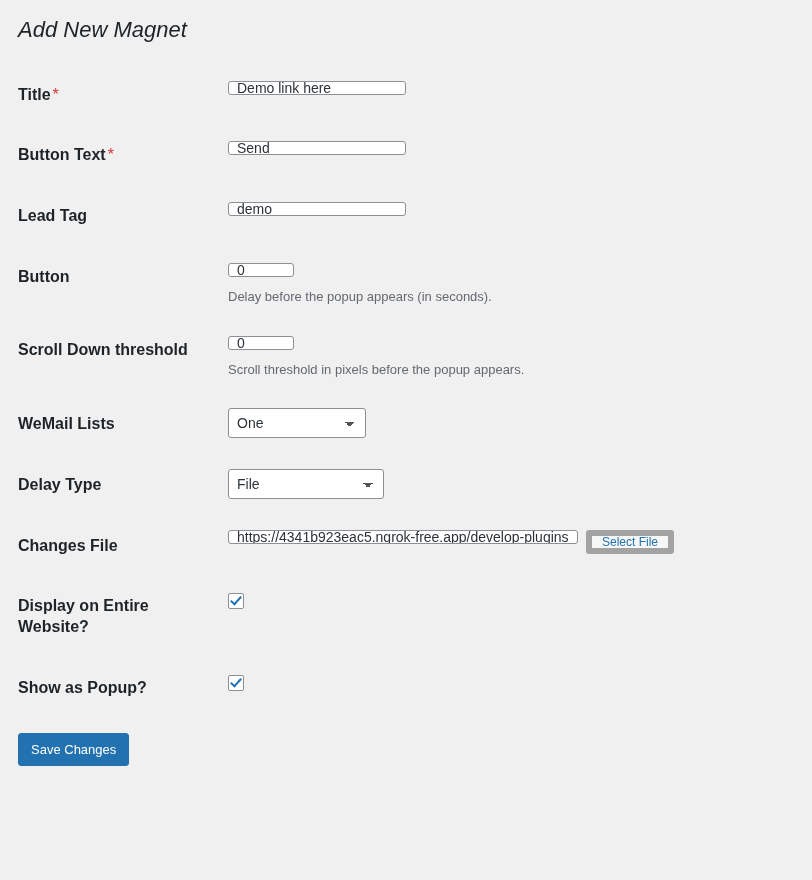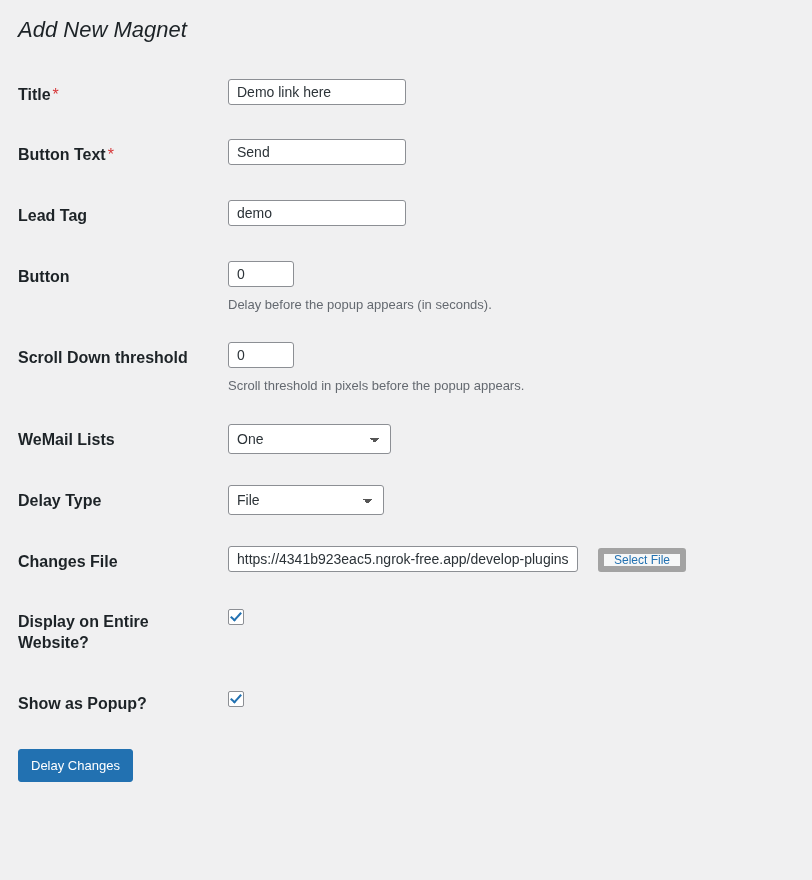--- a/index.html
+++ b/index.html
@@ -53,21 +53,21 @@
   }
   input.text {
     box-sizing: border-box;
     border: 1px solid #8c8f94;
     border-radius: 3px;
     background: #fff;
     color: #2c3338;
     font-family: "Liberation Sans", sans-serif;
     font-size: 14px;
     padding: 5px 8px;
-    height: 26px;
+    height: 14px;
     line-height: 18px;
     box-shadow: 0 0 0 transparent;
   }
   input.w-regular { width: 178px; }
   input.w-small { width: 66px; }
   input.w-file { width: 350px; }
   .desc {
     font-size: 13px;
     color: #646970;
     margin-top: 8px;
@@ -98,26 +98,26 @@
     appearance: none;
     background-image:
       linear-gradient(45deg, transparent 50%, #555 50%),
       linear-gradient(135deg, #555 50%, transparent 50%);
     background-position:
       calc(100% - 15px) 13px,
       calc(100% - 10px) 13px;
     background-size: 5px 5px, 5px 5px;
     background-repeat: no-repeat;
   }
-  select.w-sel1 { width: 163px; }
+  select.w-sel1 { width: 138px; }
   select.w-sel2 { width: 156px; }
   .file-row {
     display: flex;
-    align-items: flex-end;
-    gap: 20px;
+    align-items: flex-start;
+    gap: 8px;
   }
   .btn-secondary {
     background: #f6f7f7;
     border: 6px solid #a3a3a3;
     color: #2271b1;
     border-radius: 3px;
     font-family: "Liberation Sans", sans-serif;
     font-size: 12px;
     line-height: 1;
     padding: 0 10px;
@@ -272,16 +272,16 @@
         </th>
         <td>
           <input class="checkbox" type="checkbox" checked="" style="">
         </td>
       </tr>
 
     </tbody>
   </table>
 
   <div class="submit-row">
-    <button class="btn-primary" type="button">Delay Changes</button>
+    <button class="btn-primary" type="button">Save Changes</button>
   </div>
 
 </div>
 
 </body></html>

